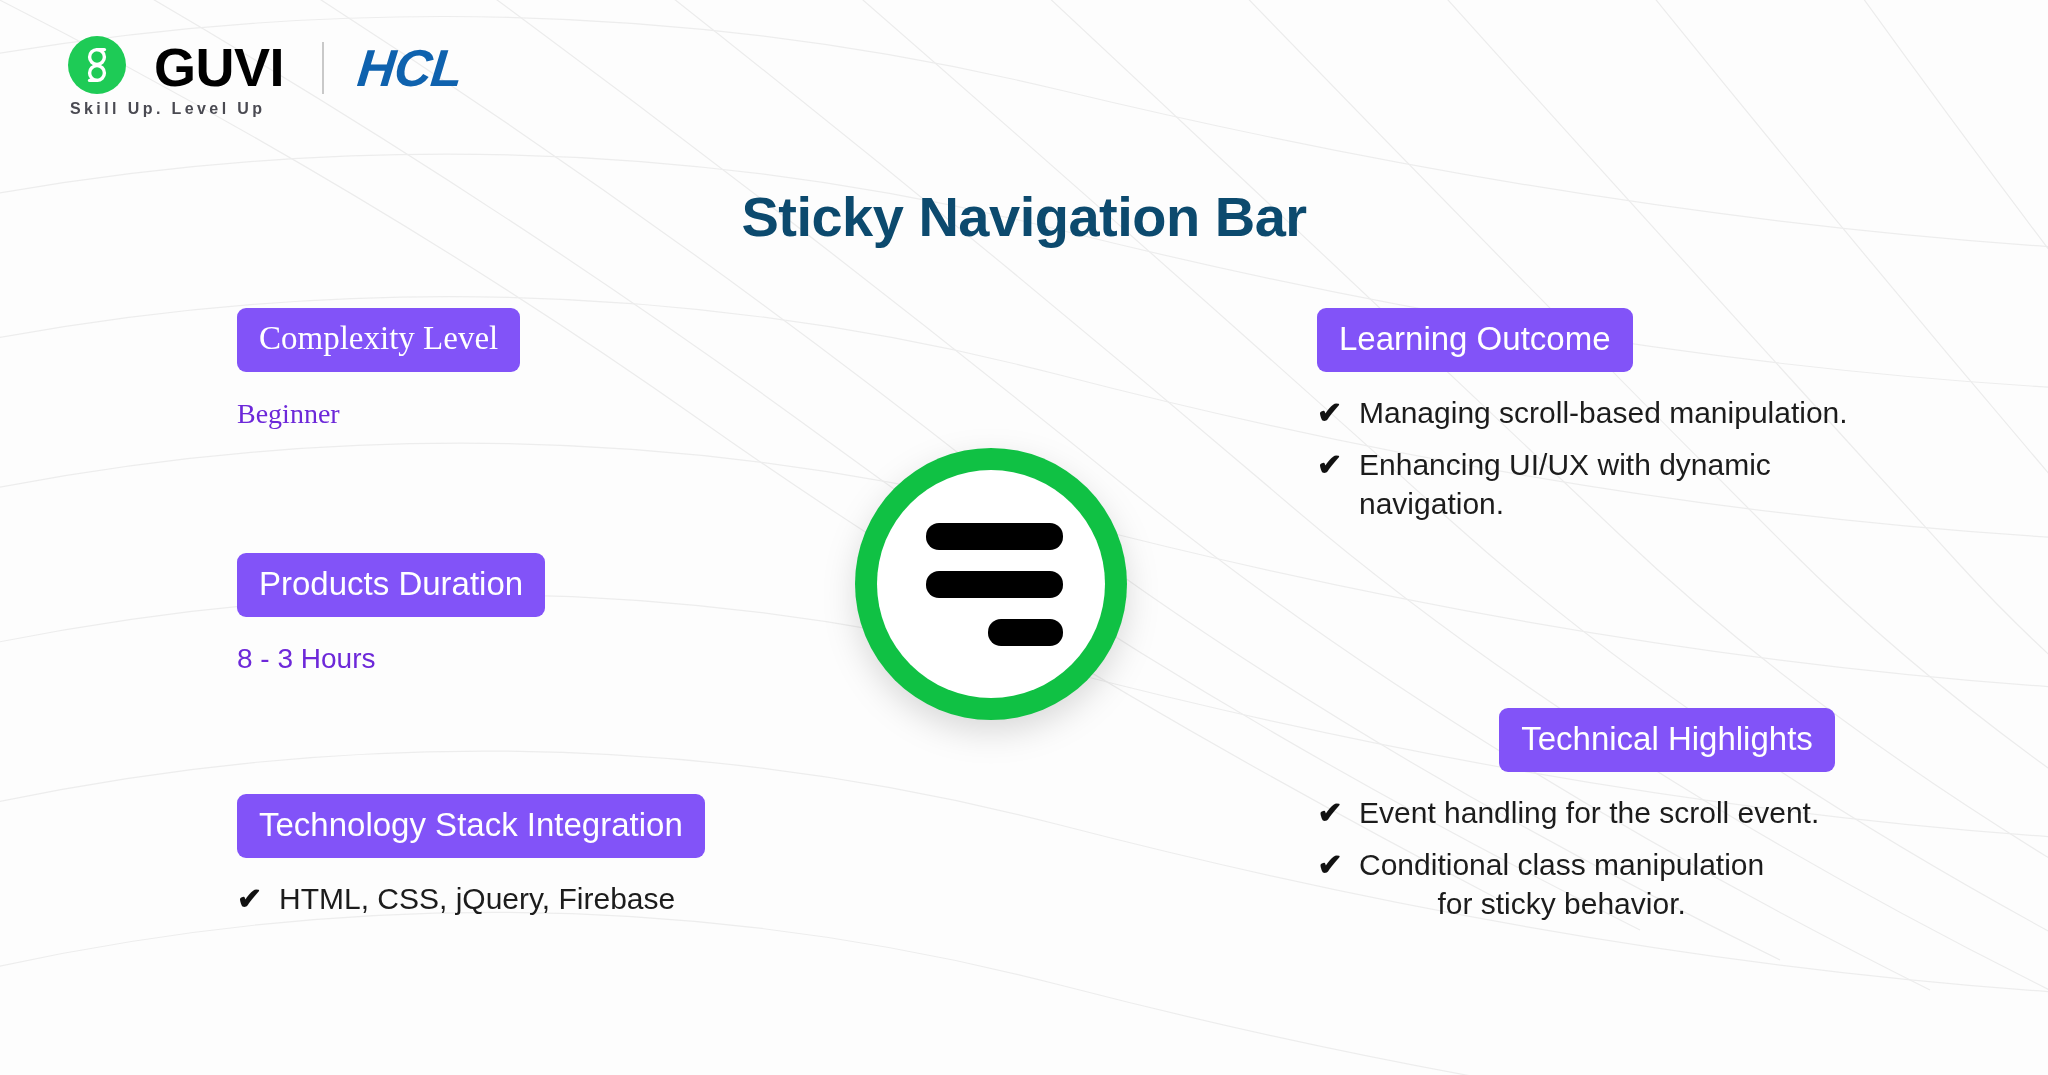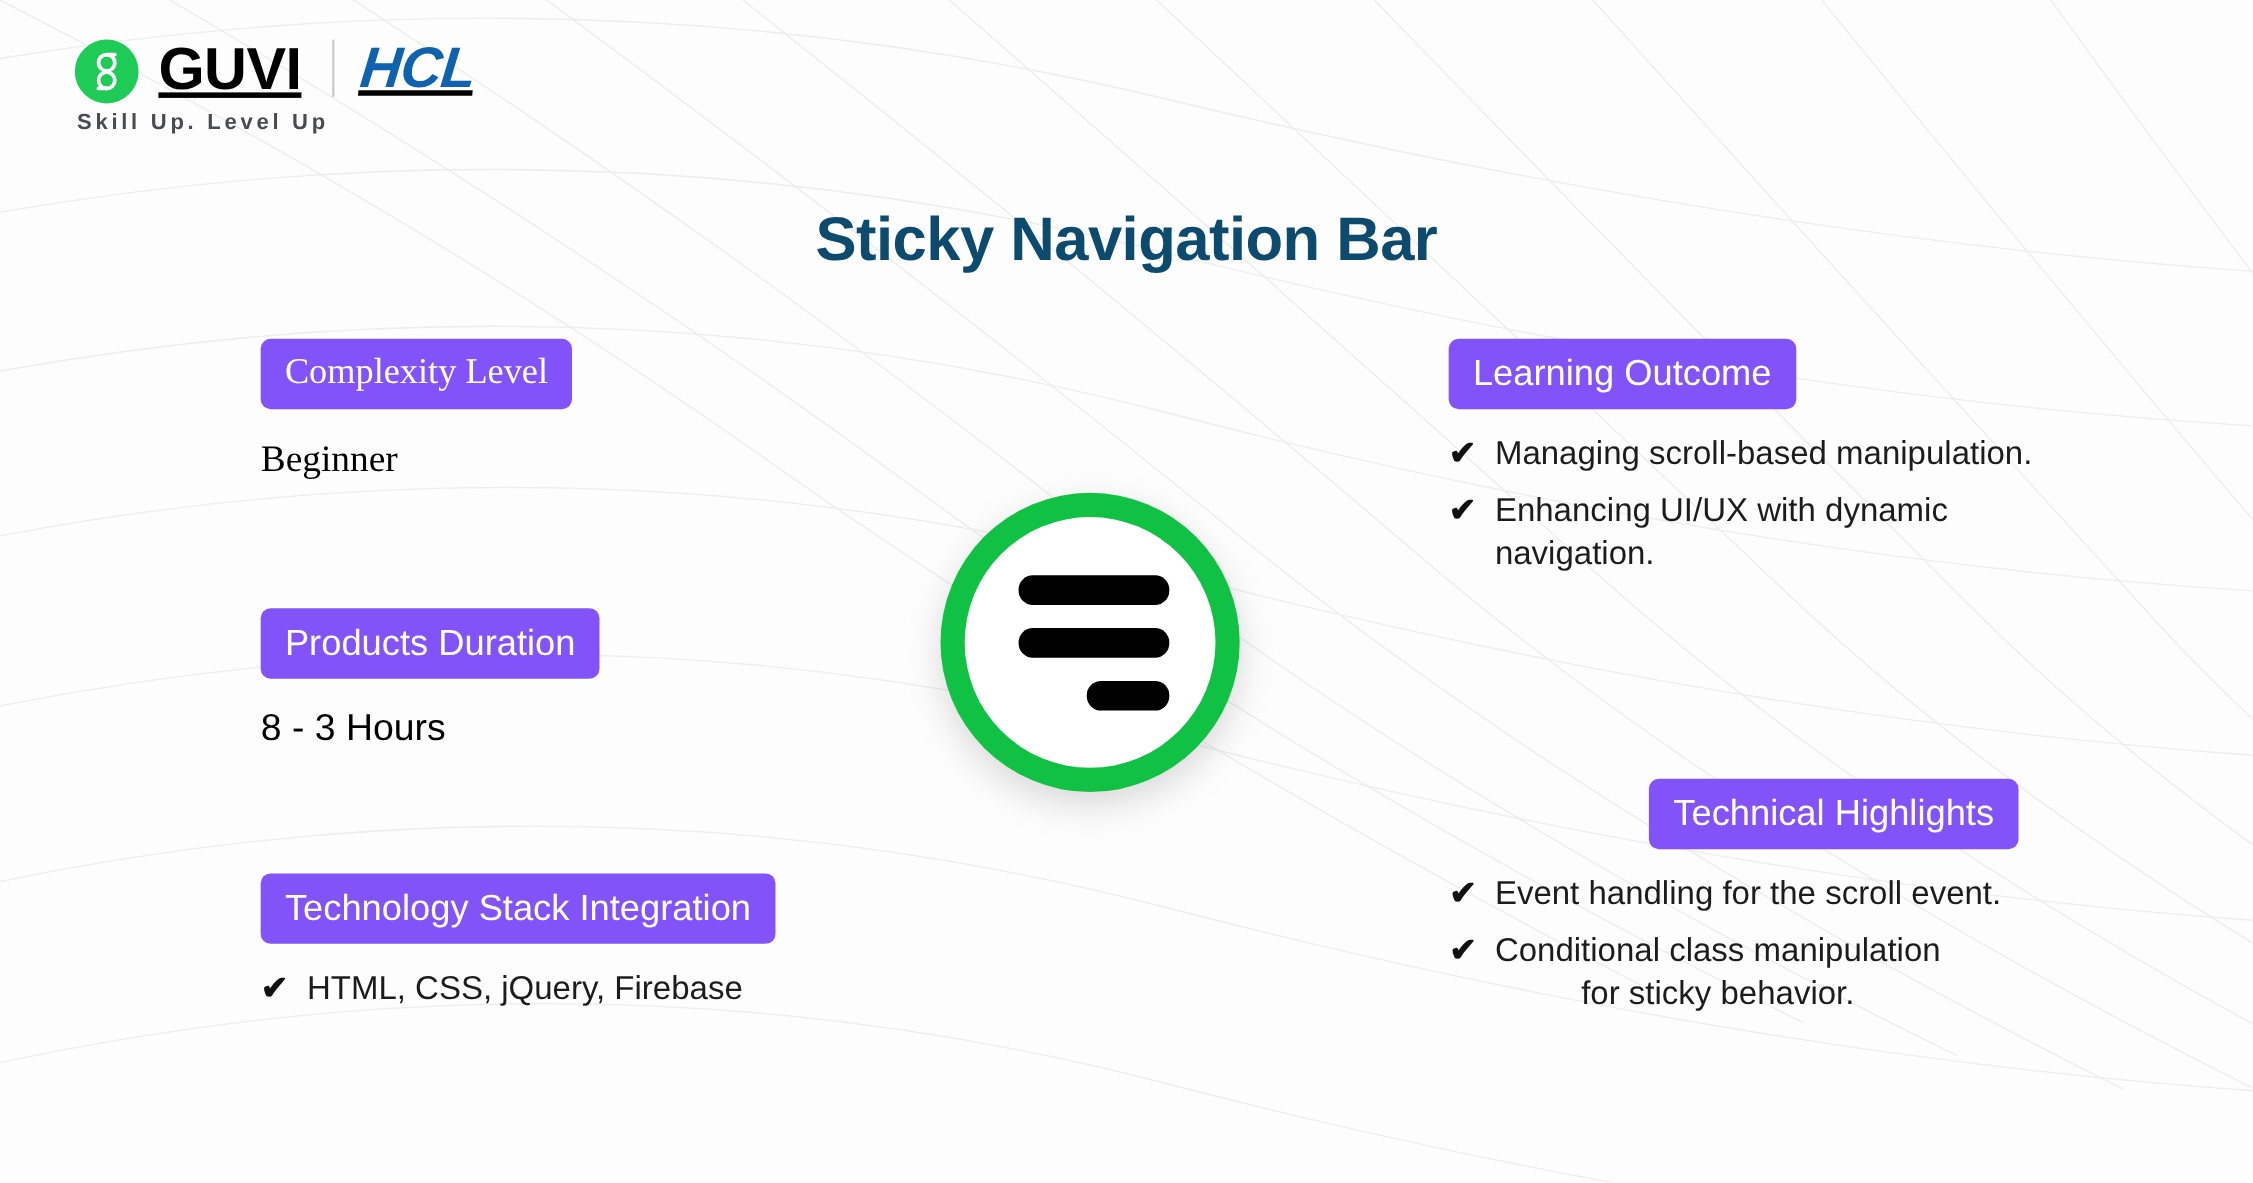--- a/index.html
+++ b/index.html
@@ -26,23 +26,22 @@
   .brand {
     position:absolute;
     left:68px; top:36px;
     z-index:5;
     display:flex;
     flex-direction:column;
     gap:6px;
   }
   .brand-row {
     display:flex;
-    align-items:flex-start;
-    gap:18px;
-    text-decoration:underline;
+    align-items:flex-end;
+    gap:28px;
   }
   .guvi-mark {
     width:58px; height:58px;
     border-radius:50%;
     background:#1ECB56;
     display:flex; align-items:center; justify-content:center;
     flex:0 0 auto;
   }
   .guvi-word {
     font-size:54px;
@@ -59,21 +58,21 @@
   .hcl-word {
     font-size:52px;
     font-weight:bold;
     font-style:italic;
     letter-spacing:-1px;
     color:#0F62AE;
     line-height:1;
     transform:skewX(-6deg);
   }
   .brand-tagline {
-    font-size:20px;
+    font-size:16px;
     font-weight:bold;
     letter-spacing:3.4px;
     color:#4a4a52;
     margin-left:2px;
   }
   
   .deck-title {
     position:absolute;
     left:0; right:0; top:184px;
     text-align:center;
@@ -88,22 +87,22 @@
     display:inline-block;
     background:#8253F8;
     color:#ffffff;
     font-size:33px;
     line-height:1;
     padding:14px 22px 17px 22px;
     border-radius:9px;
     white-space:nowrap;
   }
   .body-text {
-    font-size:34px;
-    color:#000000;
+    font-size:28px;
+    color:#6d28d9;
     line-height:1.28;
   }
   .bullets {
     list-style:none;
     margin-top:16px;
   }
   .bullet {
     display:flex;
     align-items:flex-start;
     gap:16px;

